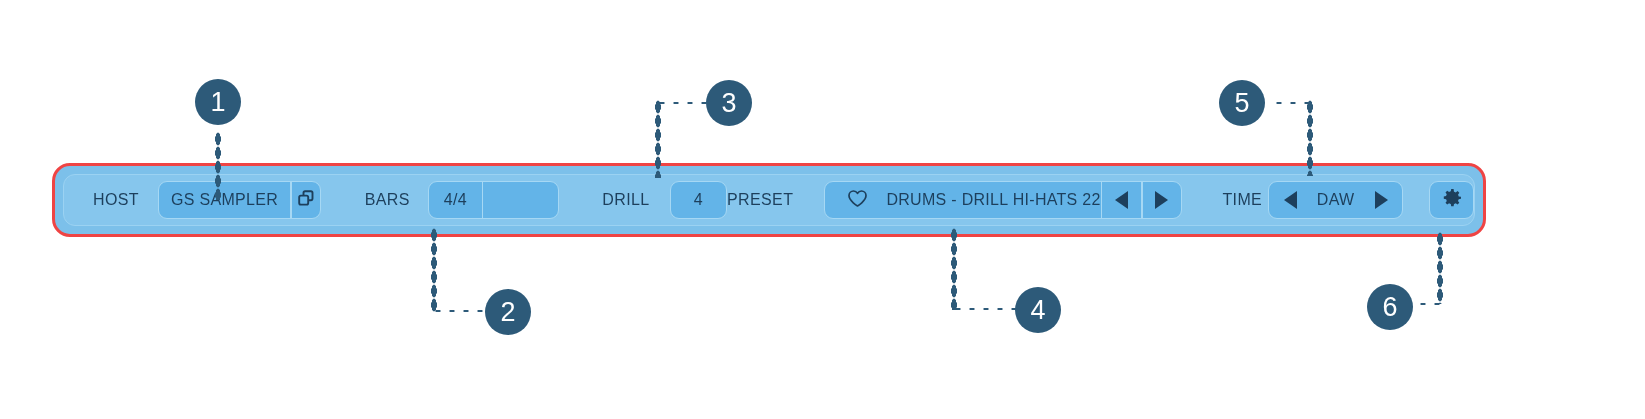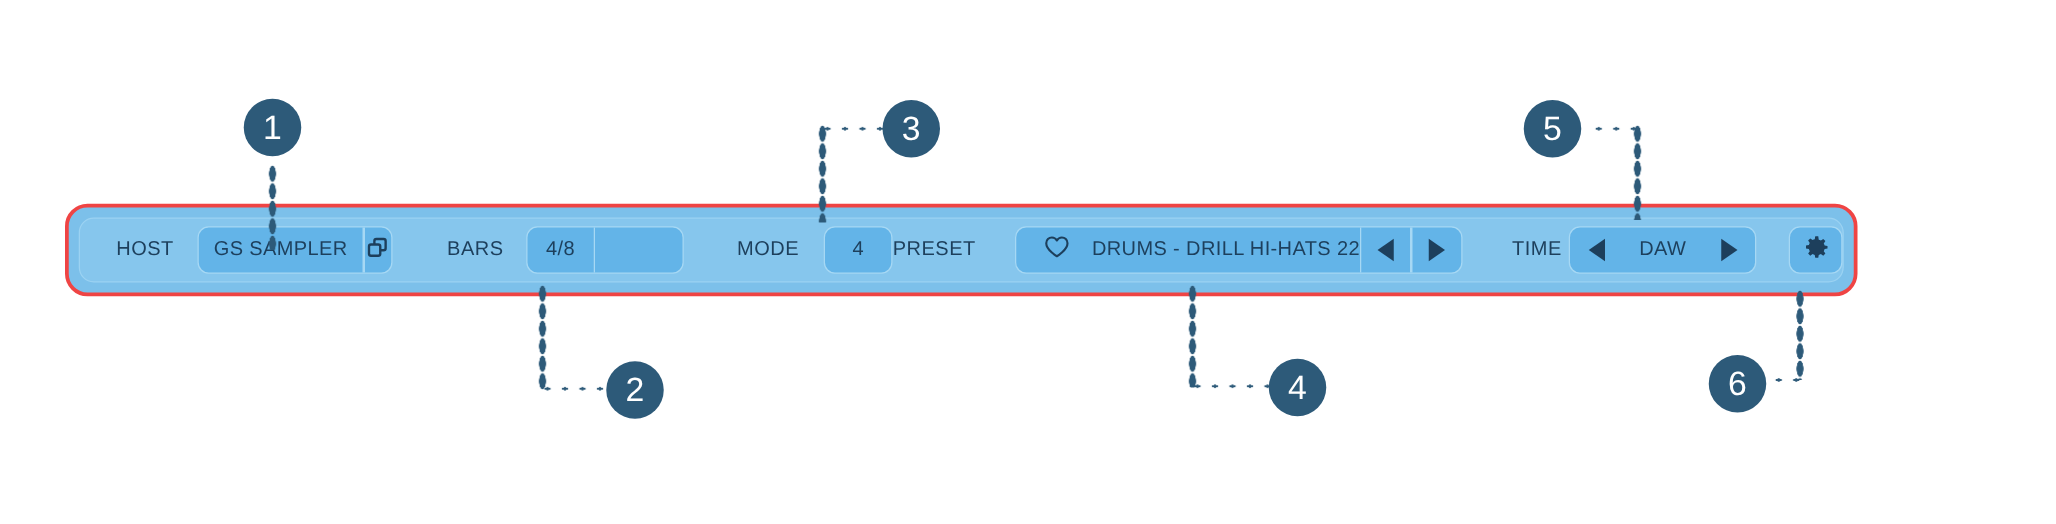--- a/index.html
+++ b/index.html
@@ -155,25 +155,25 @@
               <rect x="7.5" y="3.2" width="9" height="9" rx="1.6" stroke="#1d3f5c" stroke-width="1.9"></rect>
               <rect x="3.2" y="7.6" width="9" height="9" rx="1.6" stroke="#1d3f5c" stroke-width="1.9" fill="#63b4e8"></rect>
             </svg>
           </span>
         </div>
       </div>
 
       <span class="tb-label" style="margin-left:44px;">BARS</span>
 
       <div class="ctl" style="margin-left:18px;width:147px;">
-        <div class="seg" style="width:53px;">4/8</div>
-        <div class="divider"></div>
-      </div>
-
-      <span class="tb-label" style="margin-left:43px;">MODE</span>
+        <div class="seg" style="width:53px;">4/4</div>
+        <div class="divider"></div>
+      </div>
+
+      <span class="tb-label" style="margin-left:43px;">DRILL</span>
 
       <div class="ctl" style="margin-left:20px;width:64px;justify-content:center;">
         <span>4</span>
       </div>
 
       <span class="tb-label" style="">PRESET</span>
 
       <div class="ctl" style="margin-left:31px;width:358px;">
         <div class="seg" style="flex:1;gap:18px;padding-left:22px;justify-content:flex-start;">
           <span>
@@ -188,21 +188,21 @@
           <span class="tri tri-left"></span>
         </div>
         <div class="divider"></div>
         <div class="arrow-btn" style="width:40px;">
           <span class="tri tri-right"></span>
         </div>
       </div>
 
       <span class="tb-label" style="margin-left:40px;">TIME</span>
 
-      <div class="ctl" style="margin-left:6px;width:151px;gap:13px;">
+      <div class="ctl" style="margin-left:6px;width:151px;">
         <div class="arrow-btn" style="width:42px;">
           <span class="tri tri-left"></span>
         </div>
         <div class="seg" style="flex:1;">DAW</div>
         <div class="arrow-btn" style="width:42px;">
           <span class="tri tri-right"></span>
         </div>
       </div>
 
       <div class="ctl" style="margin-left:26px;width:50px;justify-content:center;">

